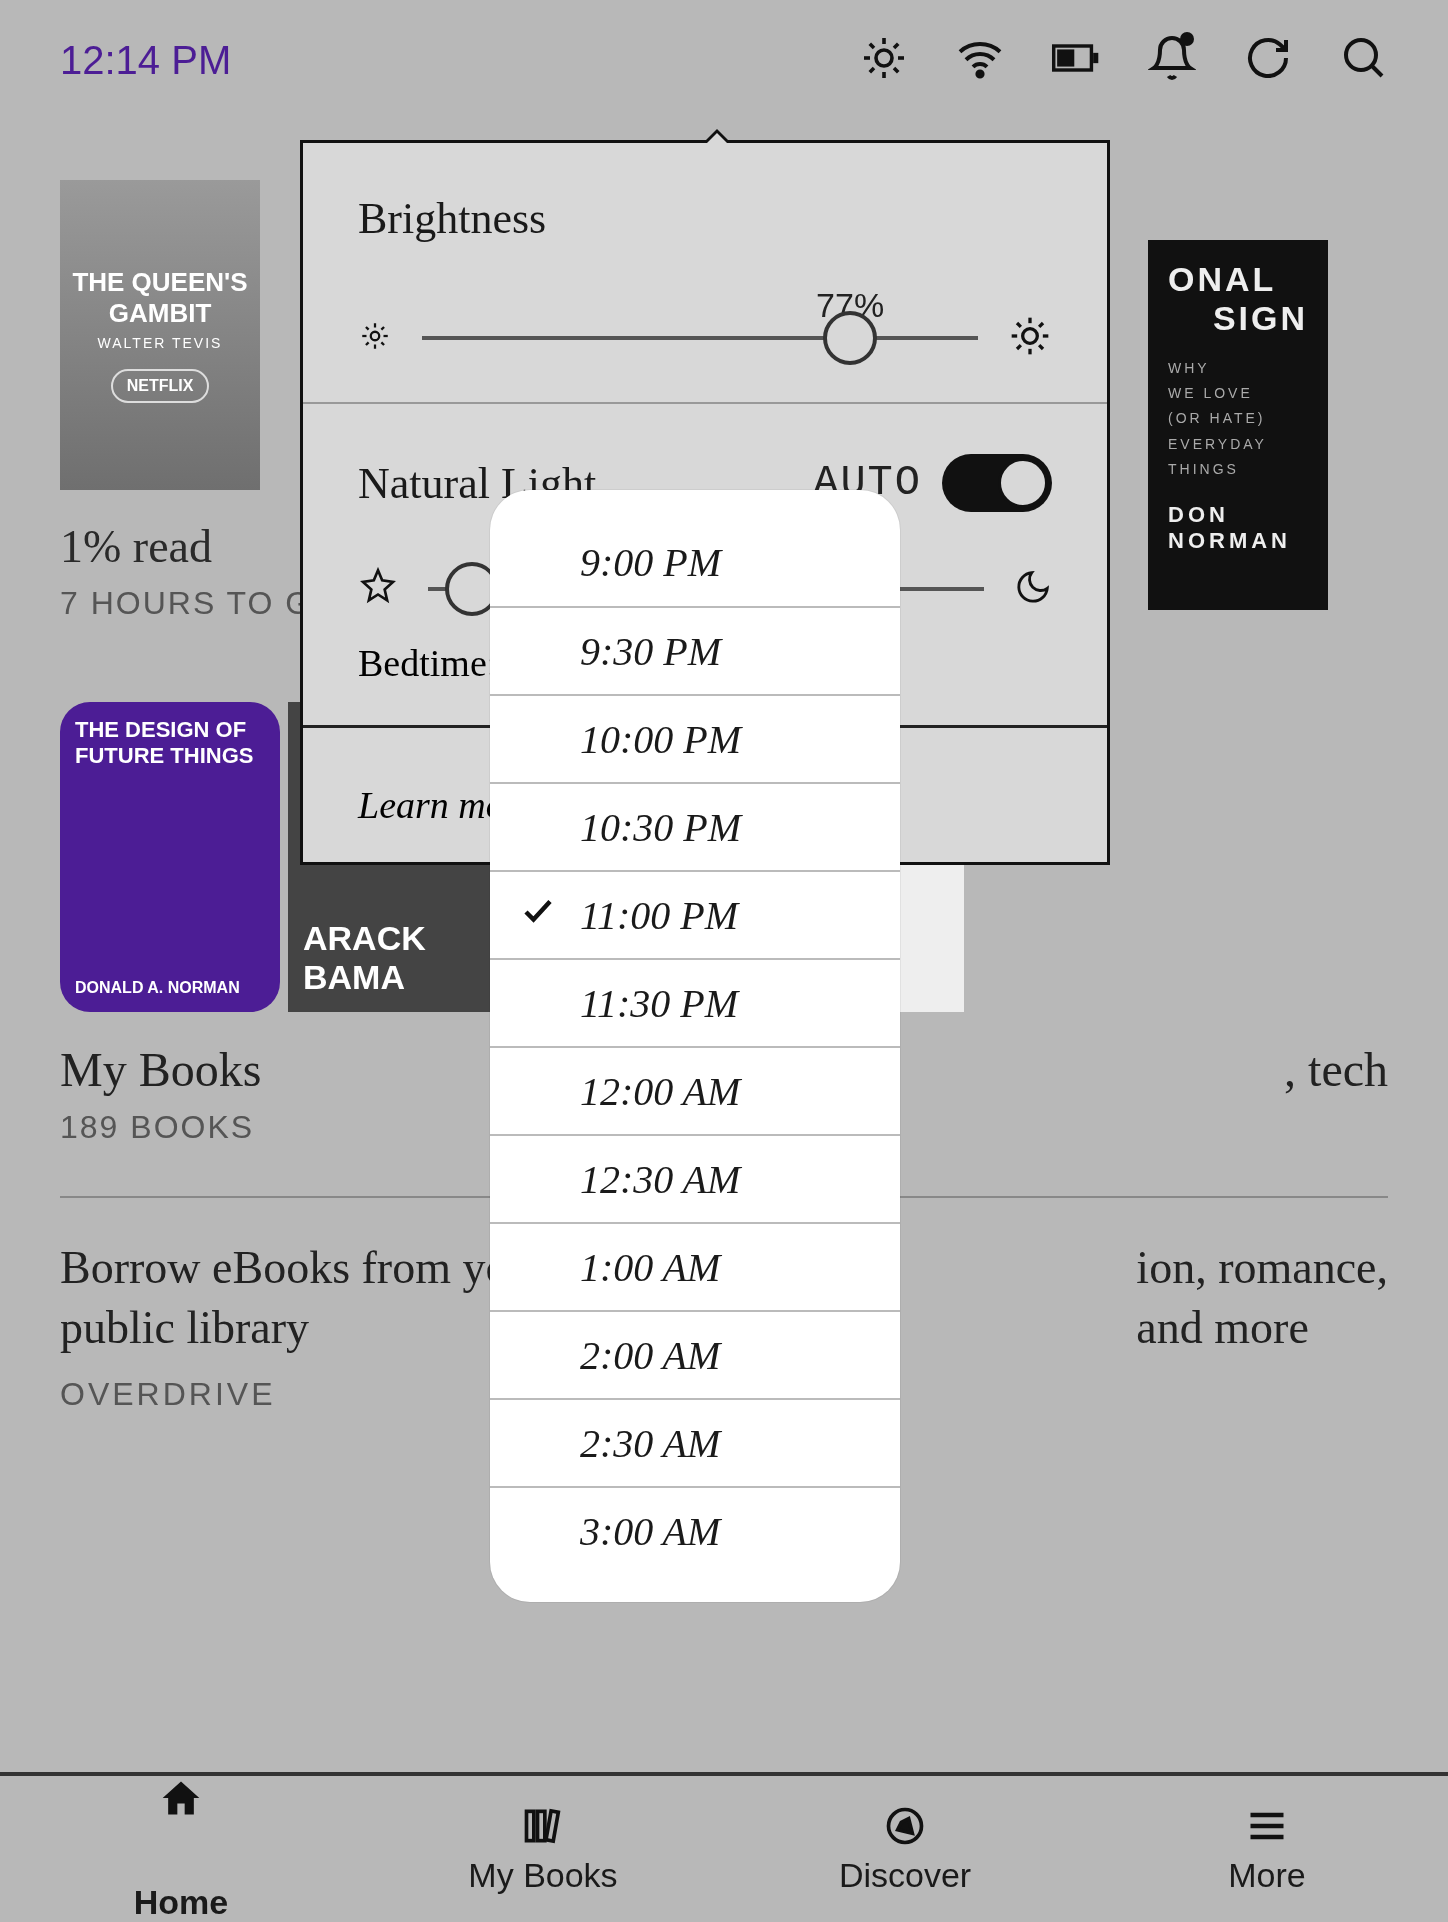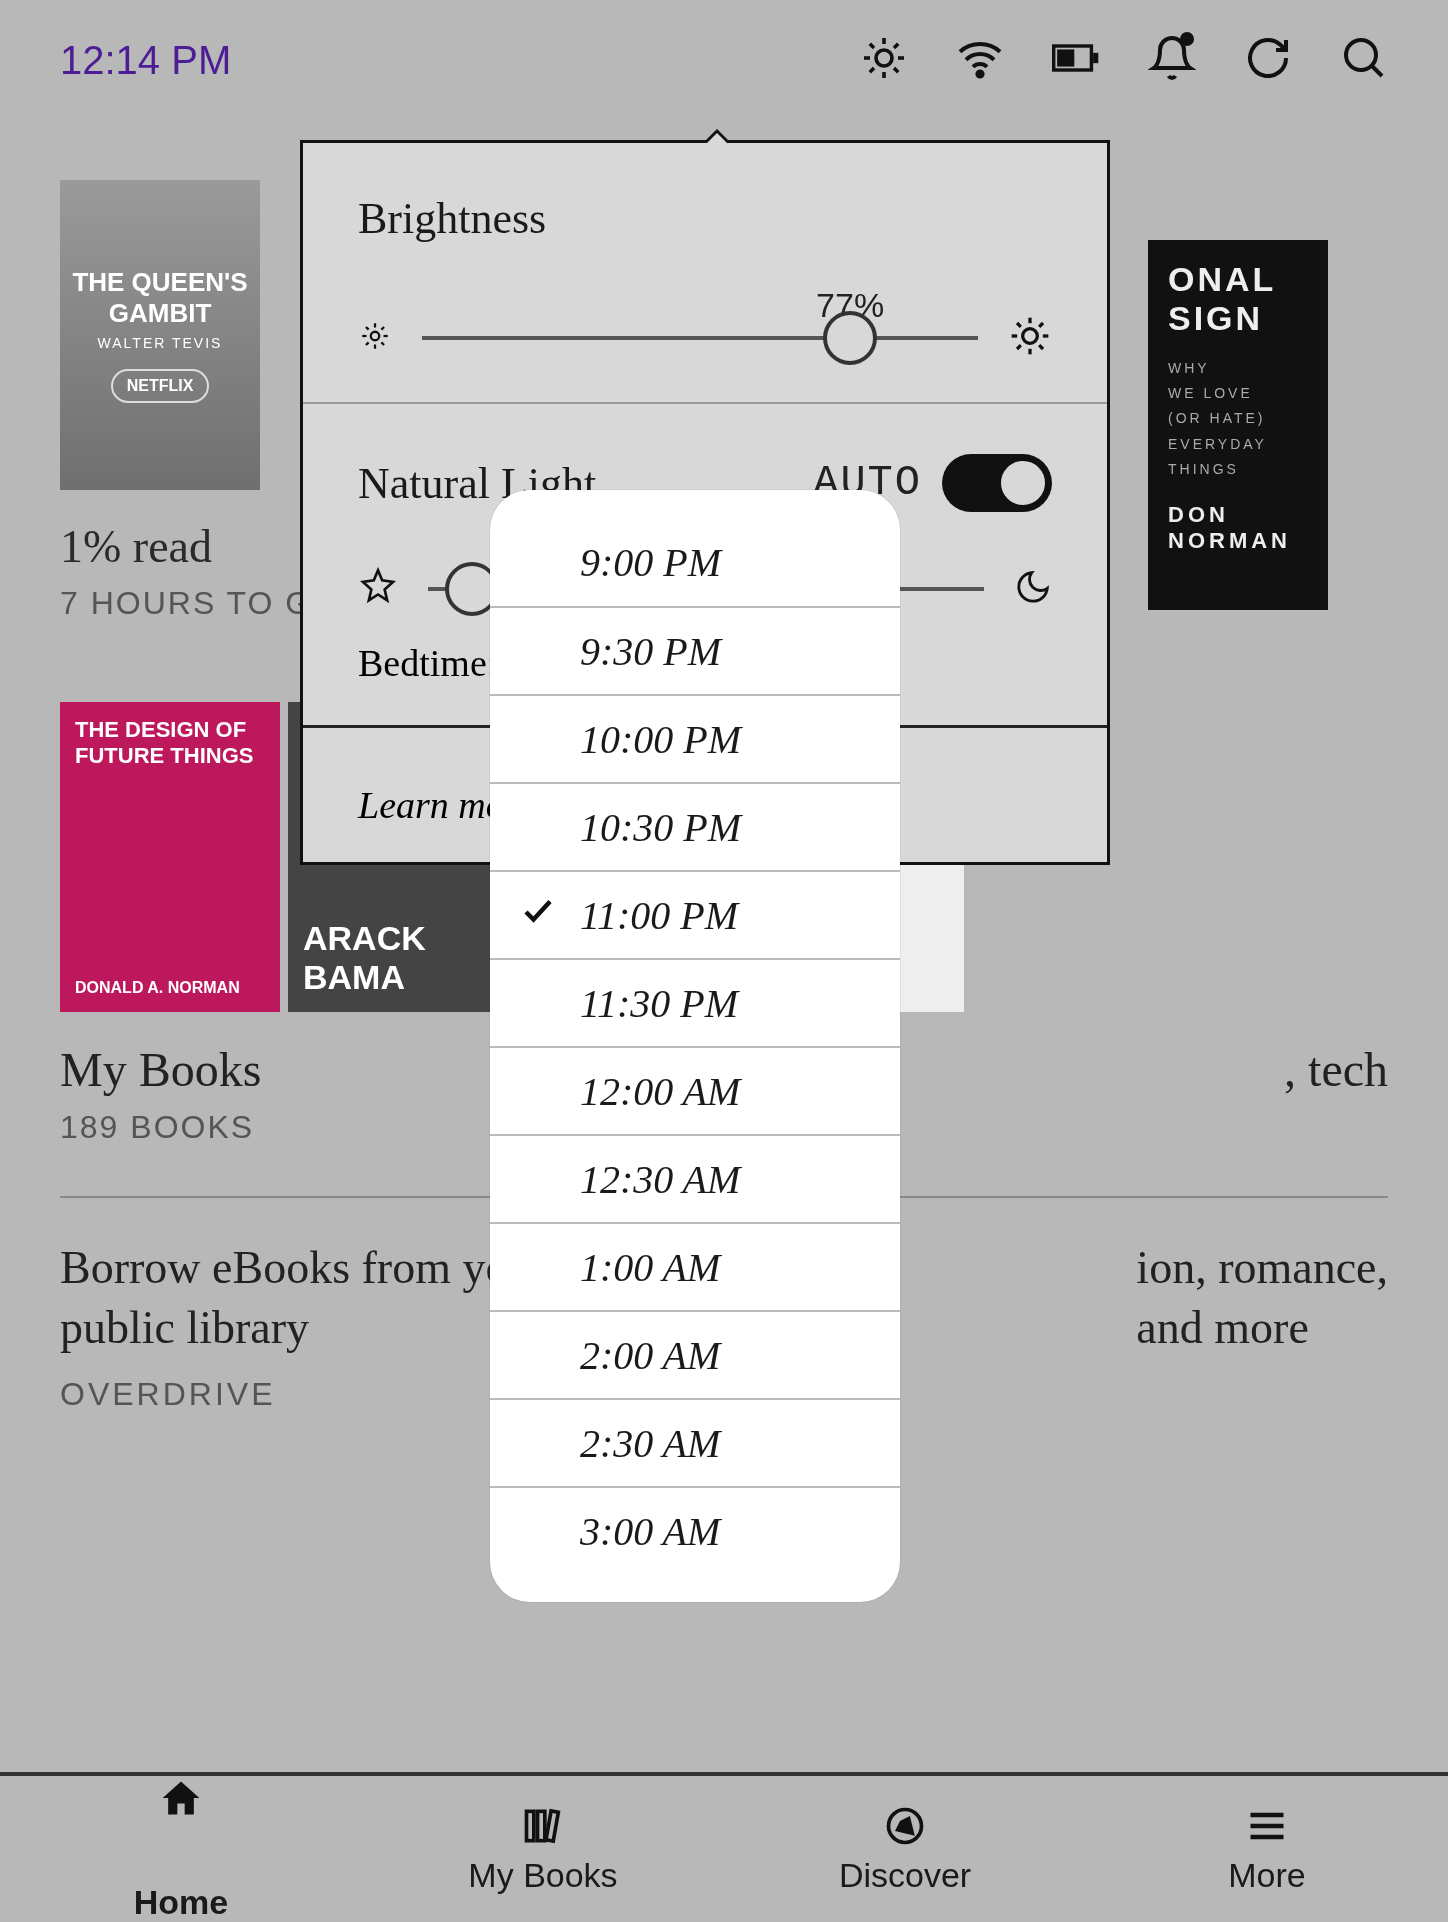--- a/index.html
+++ b/index.html
@@ -116,39 +116,39 @@
 <div class="bg-content">
   <div style="position:relative;">
     <div class="book-cover" style="background:linear-gradient(#9a9a9a,#6f6f6f);">
       <div style="font-weight:bold; font-size:26px;">THE QUEEN'S</div>
       <div style="font-weight:bold; font-size:26px;">GAMBIT</div>
       <div style="font-size:14px; letter-spacing:2px; margin-top:6px;">WALTER TEVIS</div>
       <div style="margin-top:18px; border:2px solid #ddd; border-radius:40px; padding:6px 14px; font-size:16px; font-weight:bold;">NETFLIX</div>
     </div>
     <div class="bc-right">
       <div style="font-size:34px; font-weight:bold; letter-spacing:3px;">ONAL</div>
-      <div style="font-size:34px; font-weight:bold; letter-spacing:3px;">SIGN</div>
+      <div style="font-size:34px; font-weight:bold; letter-spacing:3px;text-align:right;">SIGN</div>
       <div style="font-size:14px; margin-top:18px; letter-spacing:3px; line-height:1.8; color:#aaa;">
         <div>WHY</div>
         <div>WE LOVE</div>
         <div>(OR HATE)</div>
         <div>EVERYDAY</div>
         <div>THINGS</div>
       </div>
       <div style="font-size:22px; margin-top:20px; letter-spacing:4px; font-weight:bold;">
         <div>DON</div>
         <div>NORMAN</div>
       </div>
     </div>
   </div>
   <div class="section-label">1% read</div>
   <div class="section-sub">7 HOURS TO GO</div>
 
   <div class="mybooks-row">
-    <div class="mini-cover" style="background:#be185d;">
+    <div class="mini-cover" style="background:#4c1d95;border-radius:30px;">
       <div>THE DESIGN OF</div>
       <div>FUTURE THINGS</div>
       <div style="margin-top:auto; font-size:16px;">DONALD A. NORMAN</div>
     </div>
     <div class="mini-cover" style="background:#444;">
       <div style="font-size:34px;">ARACK</div>
       <div style="font-size:34px;">BAMA</div>
     </div>
     <div class="mini-cover" style="background:#ccc; color:#333; align-items:center; justify-content:center;">
       <div style="font-size:20px; text-align:center;">DON NORMAN</div>

